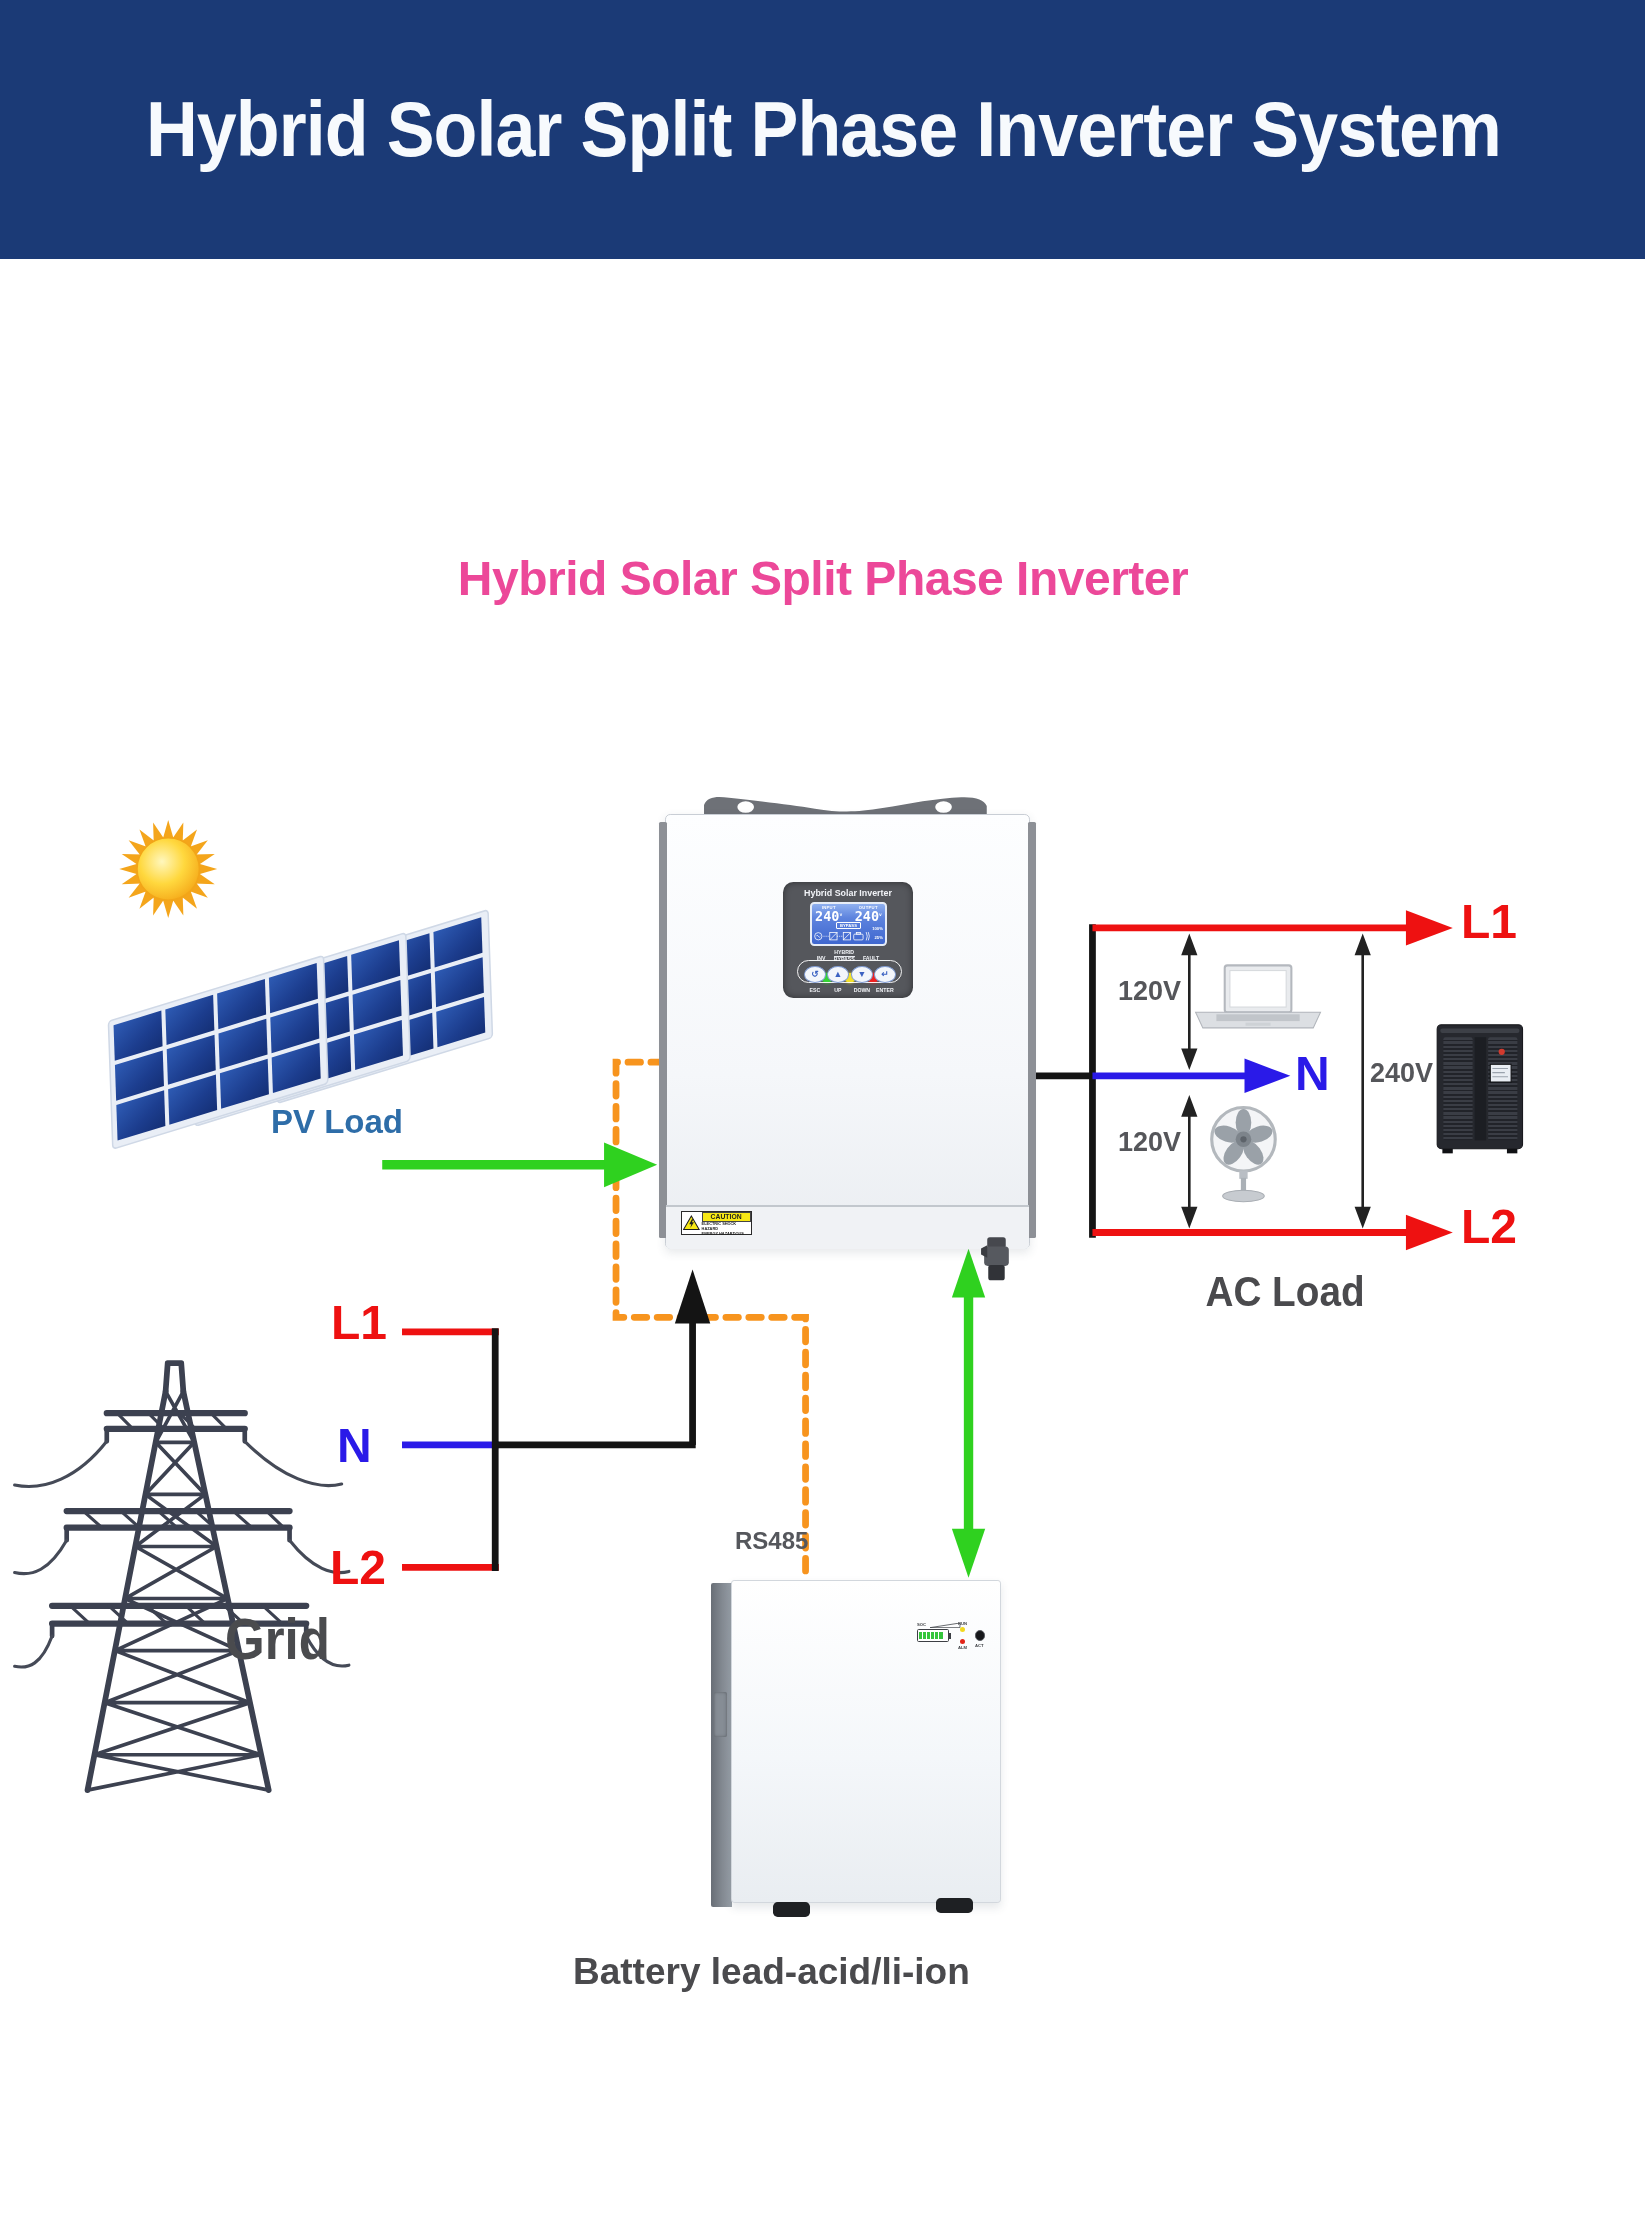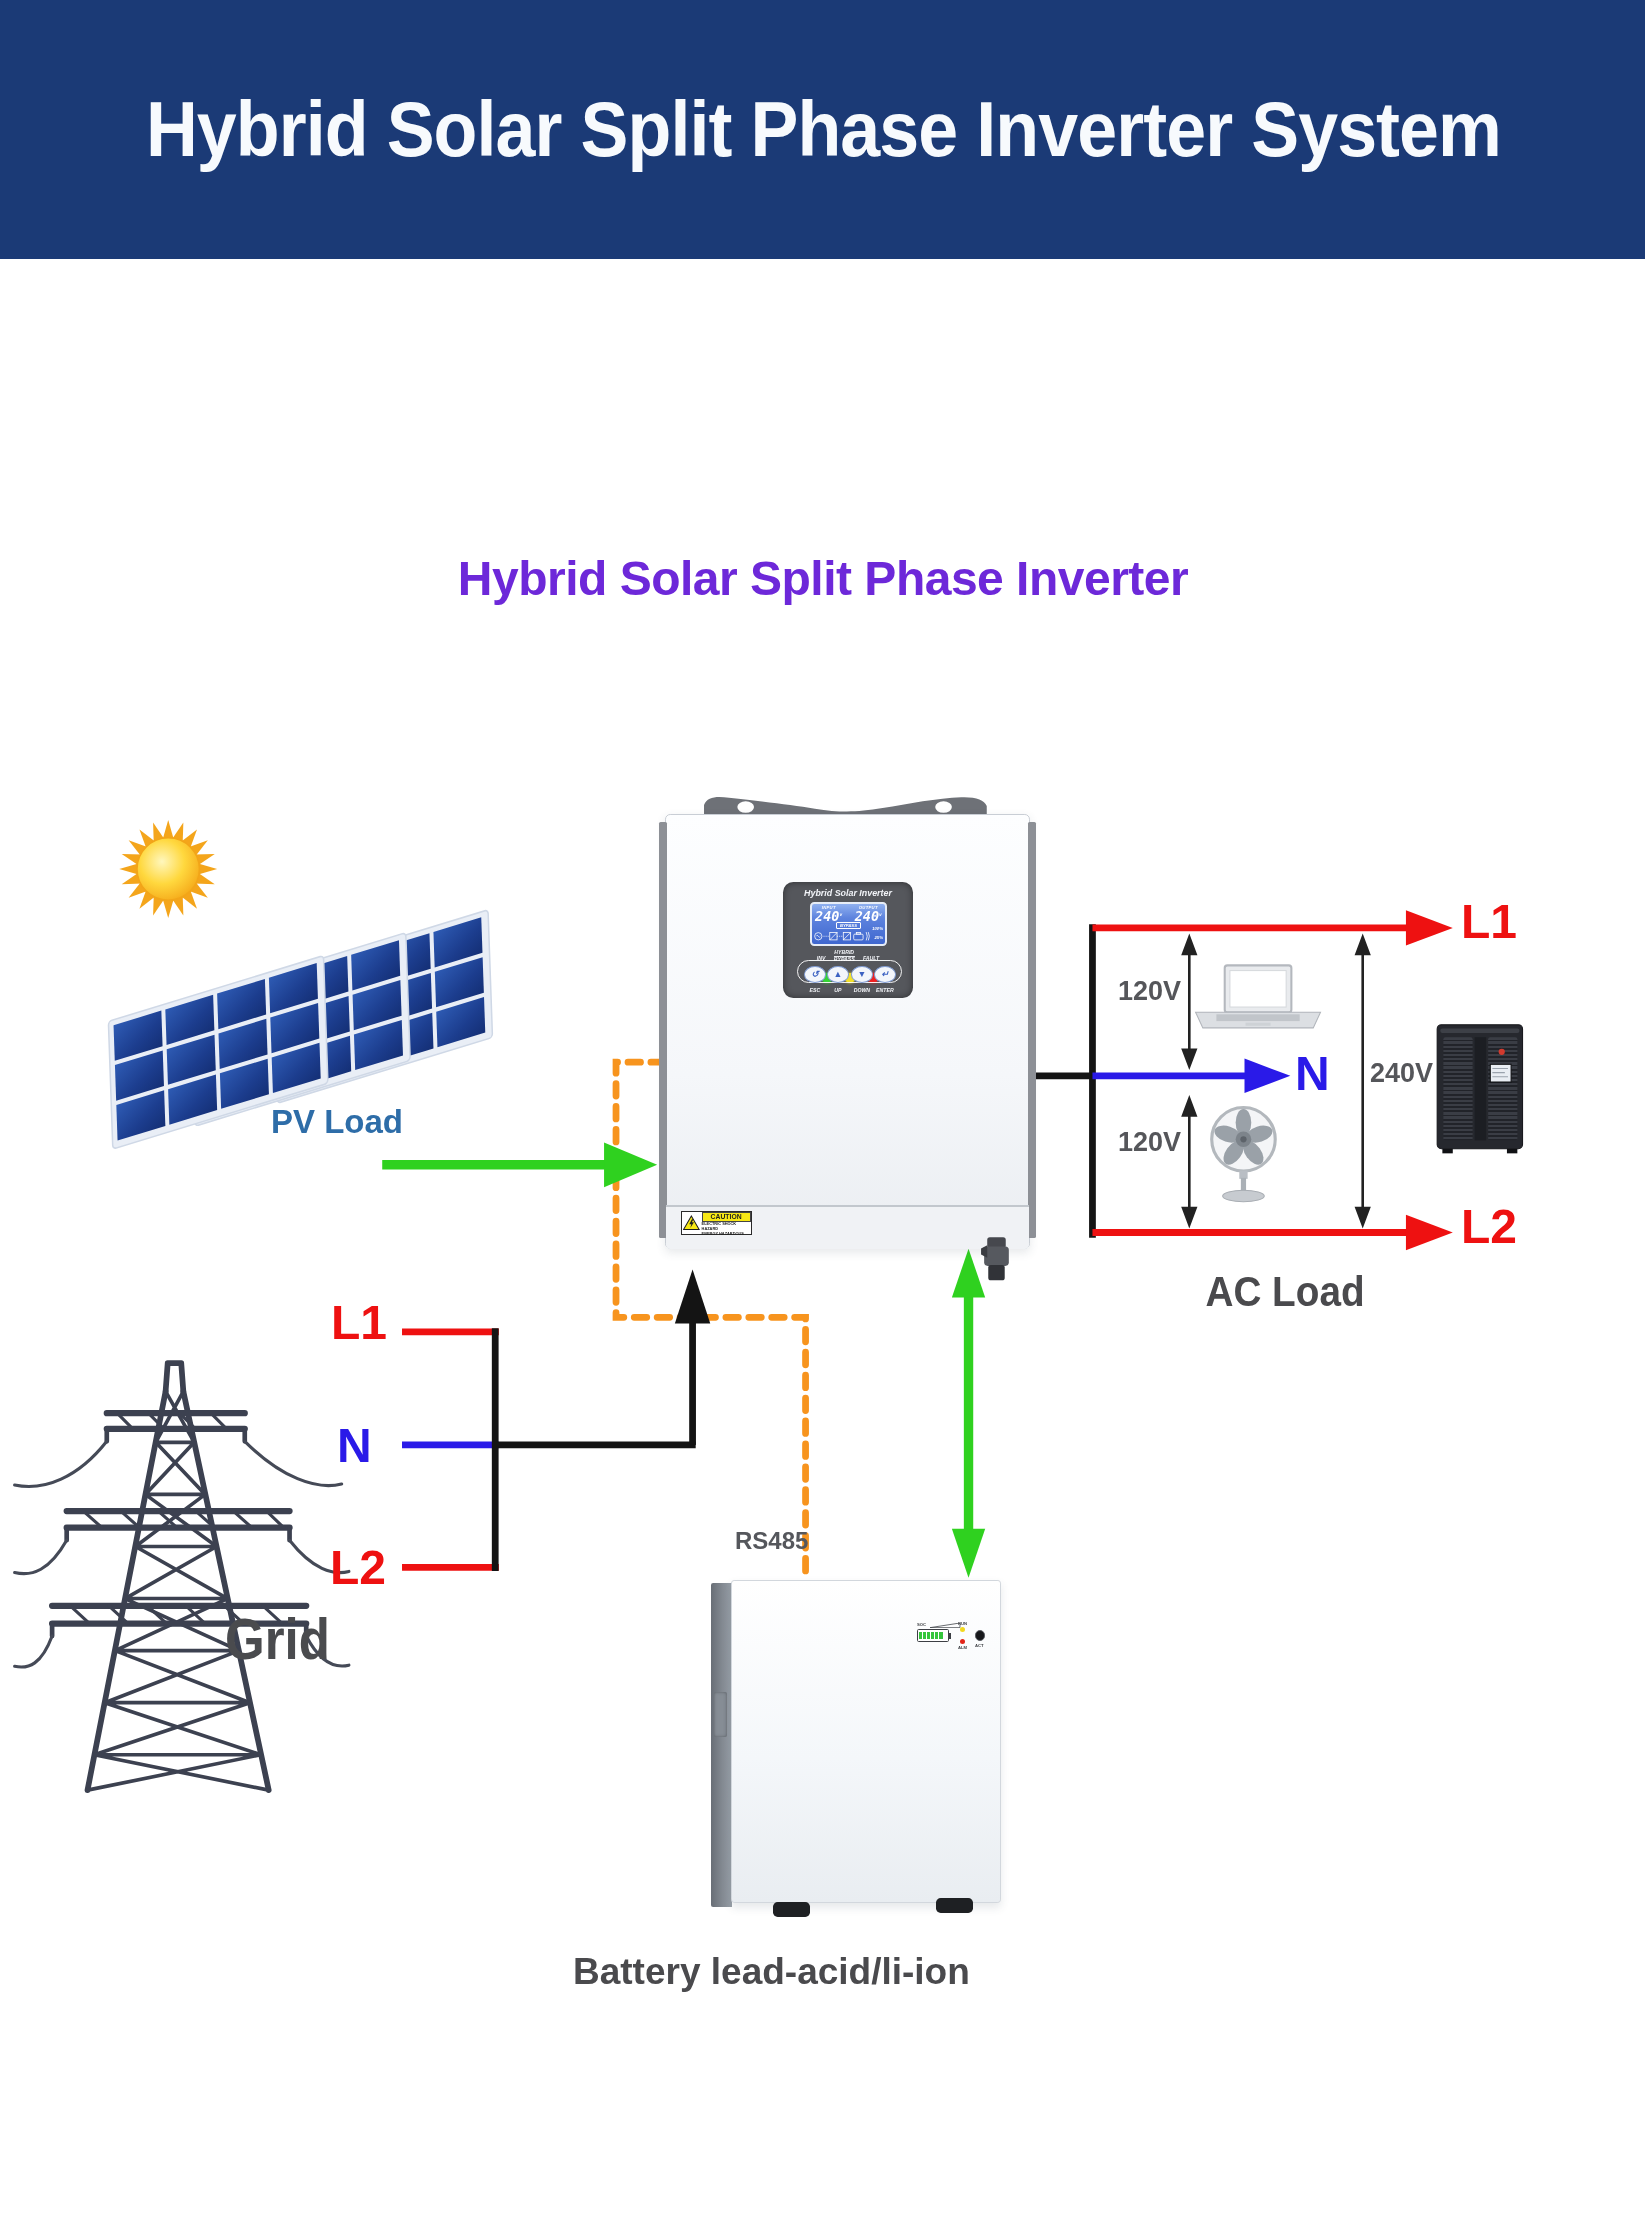--- a/index.html
+++ b/index.html
@@ -7,32 +7,32 @@
           font-family:"Liberation Sans",sans-serif;overflow:hidden;}
   .abs{position:absolute;}
   .lbl{position:absolute;font-weight:bold;line-height:1;white-space:nowrap;}
   .cond{transform:scaleX(.88);transform-origin:left center;}
   
   .banner{position:absolute;left:0;top:0;width:1646px;height:259px;
           display:flex;align-items:center;justify-content:center;}
   .banner h1{margin:0;color:#f7fafd;font-size:78px;font-weight:bold;white-space:nowrap;
              transform:scaleX(.92);letter-spacing:-1px;}
   .subtitle{position:absolute;left:0;top:551px;width:1646px;text-align:center;
-            font-size:48px;font-weight:bold;color:#6d28d9;letter-spacing:-0.5px;}
+            font-size:48px;font-weight:bold;color:#ec4899;letter-spacing:-0.5px;}
   
   .inverter{position:absolute;left:665px;top:814px;width:365px;height:435px;
             background:linear-gradient(180deg,#fdfeff 0%,#f5f7fa 60%,#eaedf1 100%);
             border:1px solid #c9ced5;border-radius:5.2px;box-sizing:border-box;
             box-shadow:0 3.1px 9.4px rgba(60,70,90,.12);}
   .flange{position:absolute;width:7.8px;background:#8d9096;border-radius:1.6px;}
   .seam{position:absolute;left:0;top:390px;width:100%;height:1.6px;background:#c2c7cd;}
   .lowband{position:absolute;left:0;top:392px;width:100%;height:42px;background:#f0f2f5;
            border-radius:0 0 4.2px 4.2px;}
   .cpanel{position:absolute;left:117px;top:67px;width:130px;height:116px;background:#55575c;
-          border-radius:10.4px;box-shadow:inset 0 0 7.3px rgba(0,0,0,.45);font-style:italic;}
+          border-radius:10.4px;box-shadow:inset 0 0 7.3px rgba(0,0,0,.45);}
   .cpanel .ptitle{position:absolute;left:0;top:5.7px;width:100%;text-align:center;color:#f2f4f8;
           font-size:8.9px;font-weight:bold;}
   .lcd{position:absolute;left:27px;top:20px;width:77px;height:44px;
        background:linear-gradient(180deg,#8fb0ef 0%,#5d83de 35%,#3f67cf 100%);
        border:2.1px solid #e7edf7;border-radius:4.2px;box-sizing:border-box;color:#ffffff;}
   .lcdrow{display:flex;justify-content:space-between;padding:1px 3.1px 0 3.1px;}
   .lcdcol{display:flex;flex-direction:column;align-items:center;}
   .lcdlab{font-size:4.2px;font-weight:bold;letter-spacing:0.3px;}
   .lcdval{font-family:"DejaVu Sans Mono",monospace;font-size:13.5px;font-weight:bold;line-height:.9;}
   .lcdunit{font-size:4.7px;vertical-align:super;}

